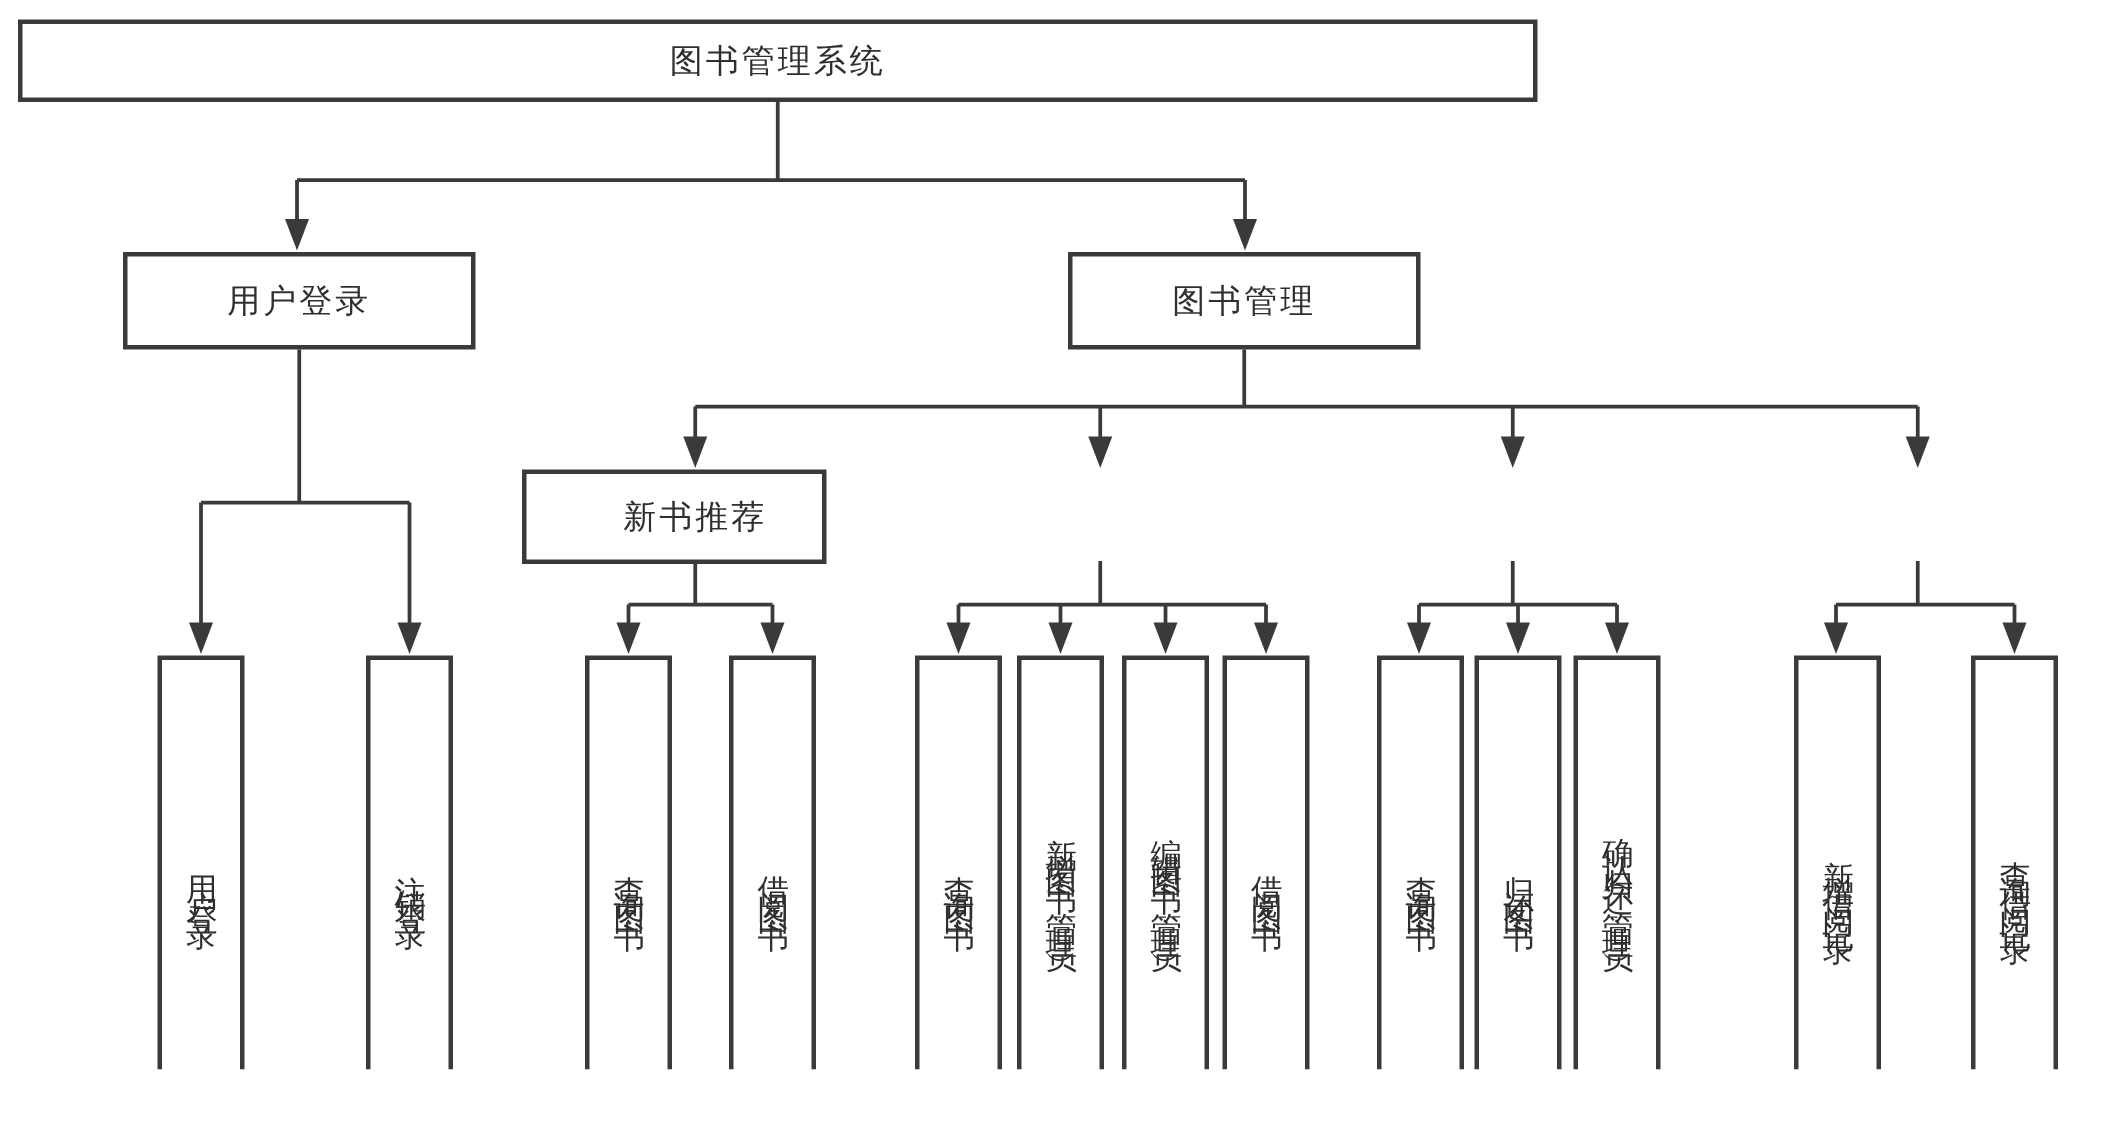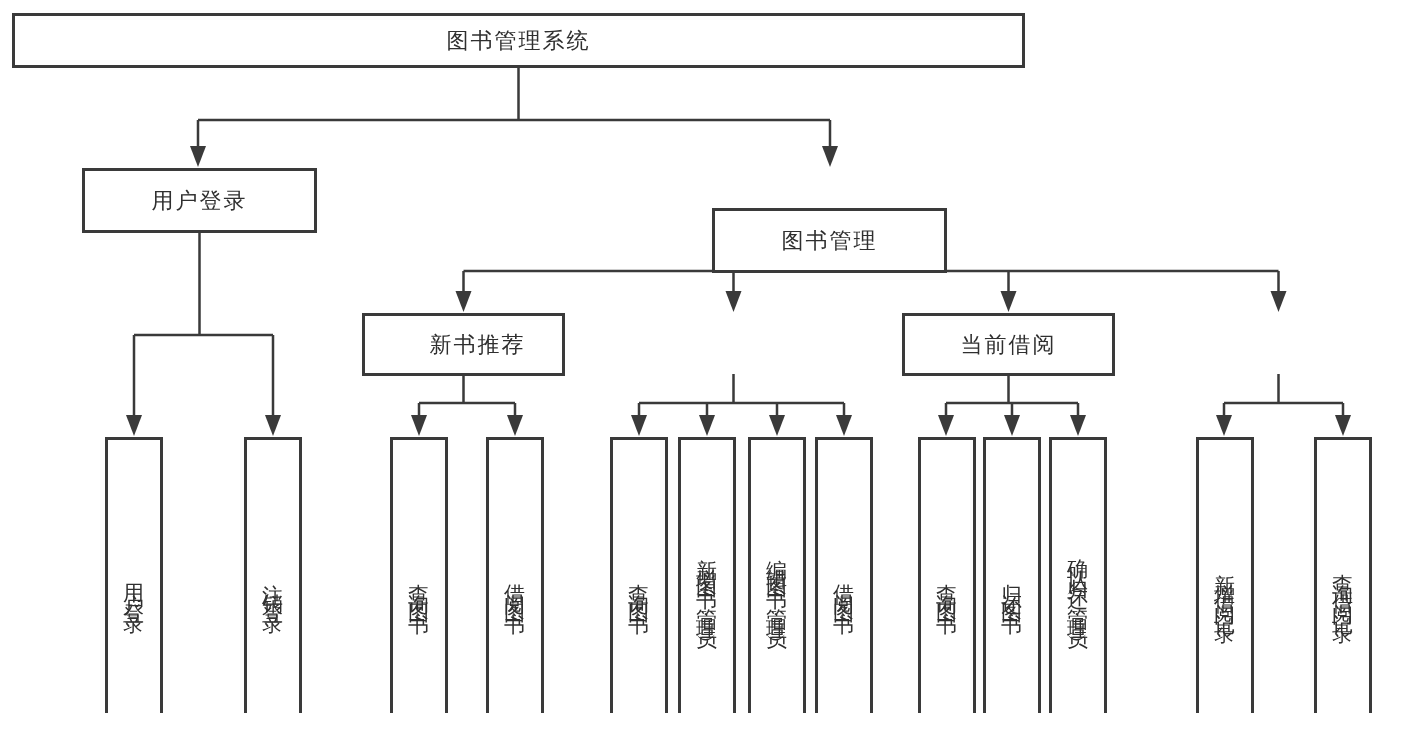--- a/index.html
+++ b/index.html
@@ -93,29 +93,26 @@
     </g>
   </svg>
 
   <div class="node h-node" style="left:12px;top:13px;width:1013px;height:55px;">
     <span>图书管理系统</span>
   </div>
 
   <div class="node h-node" style="left:82px;top:168px;width:235px;height:65px;">
     <span>用户登录</span>
   </div>
-  <div class="node h-node" style="left:712px;top:168px;width:235px;height:65px;margin-top:40px;">
+  <div class="node h-node" style="left:712px;top:168px;width:235px;height:65px;">
     <span>图书管理</span>
   </div>
 
-  <div class="node h-node" style="left:362px;top:313px;width:203px;height:63px;padding-left:28px;">
+  <div class="node h-node" style="left:348px;top:313px;width:203px;height:63px;padding-left:28px;">
     <span>新书推荐</span>
-  </div>
-  <div class="node h-node" style="left:902px;top:313px;width:213px;height:63px;">
-    <span>当前借阅</span>
   </div>
 
   <div class="node v-node" style="left:105px;top:437px;width:58px;height:300px;">
     <span class="v-label">用户登录</span>
   </div>
   <div class="node v-node" style="left:244px;top:437px;width:58px;height:300px;">
     <span class="v-label">注销登录</span>
   </div>
 
   <div class="node v-node" style="left:390px;top:437px;width:58px;height:300px;">

